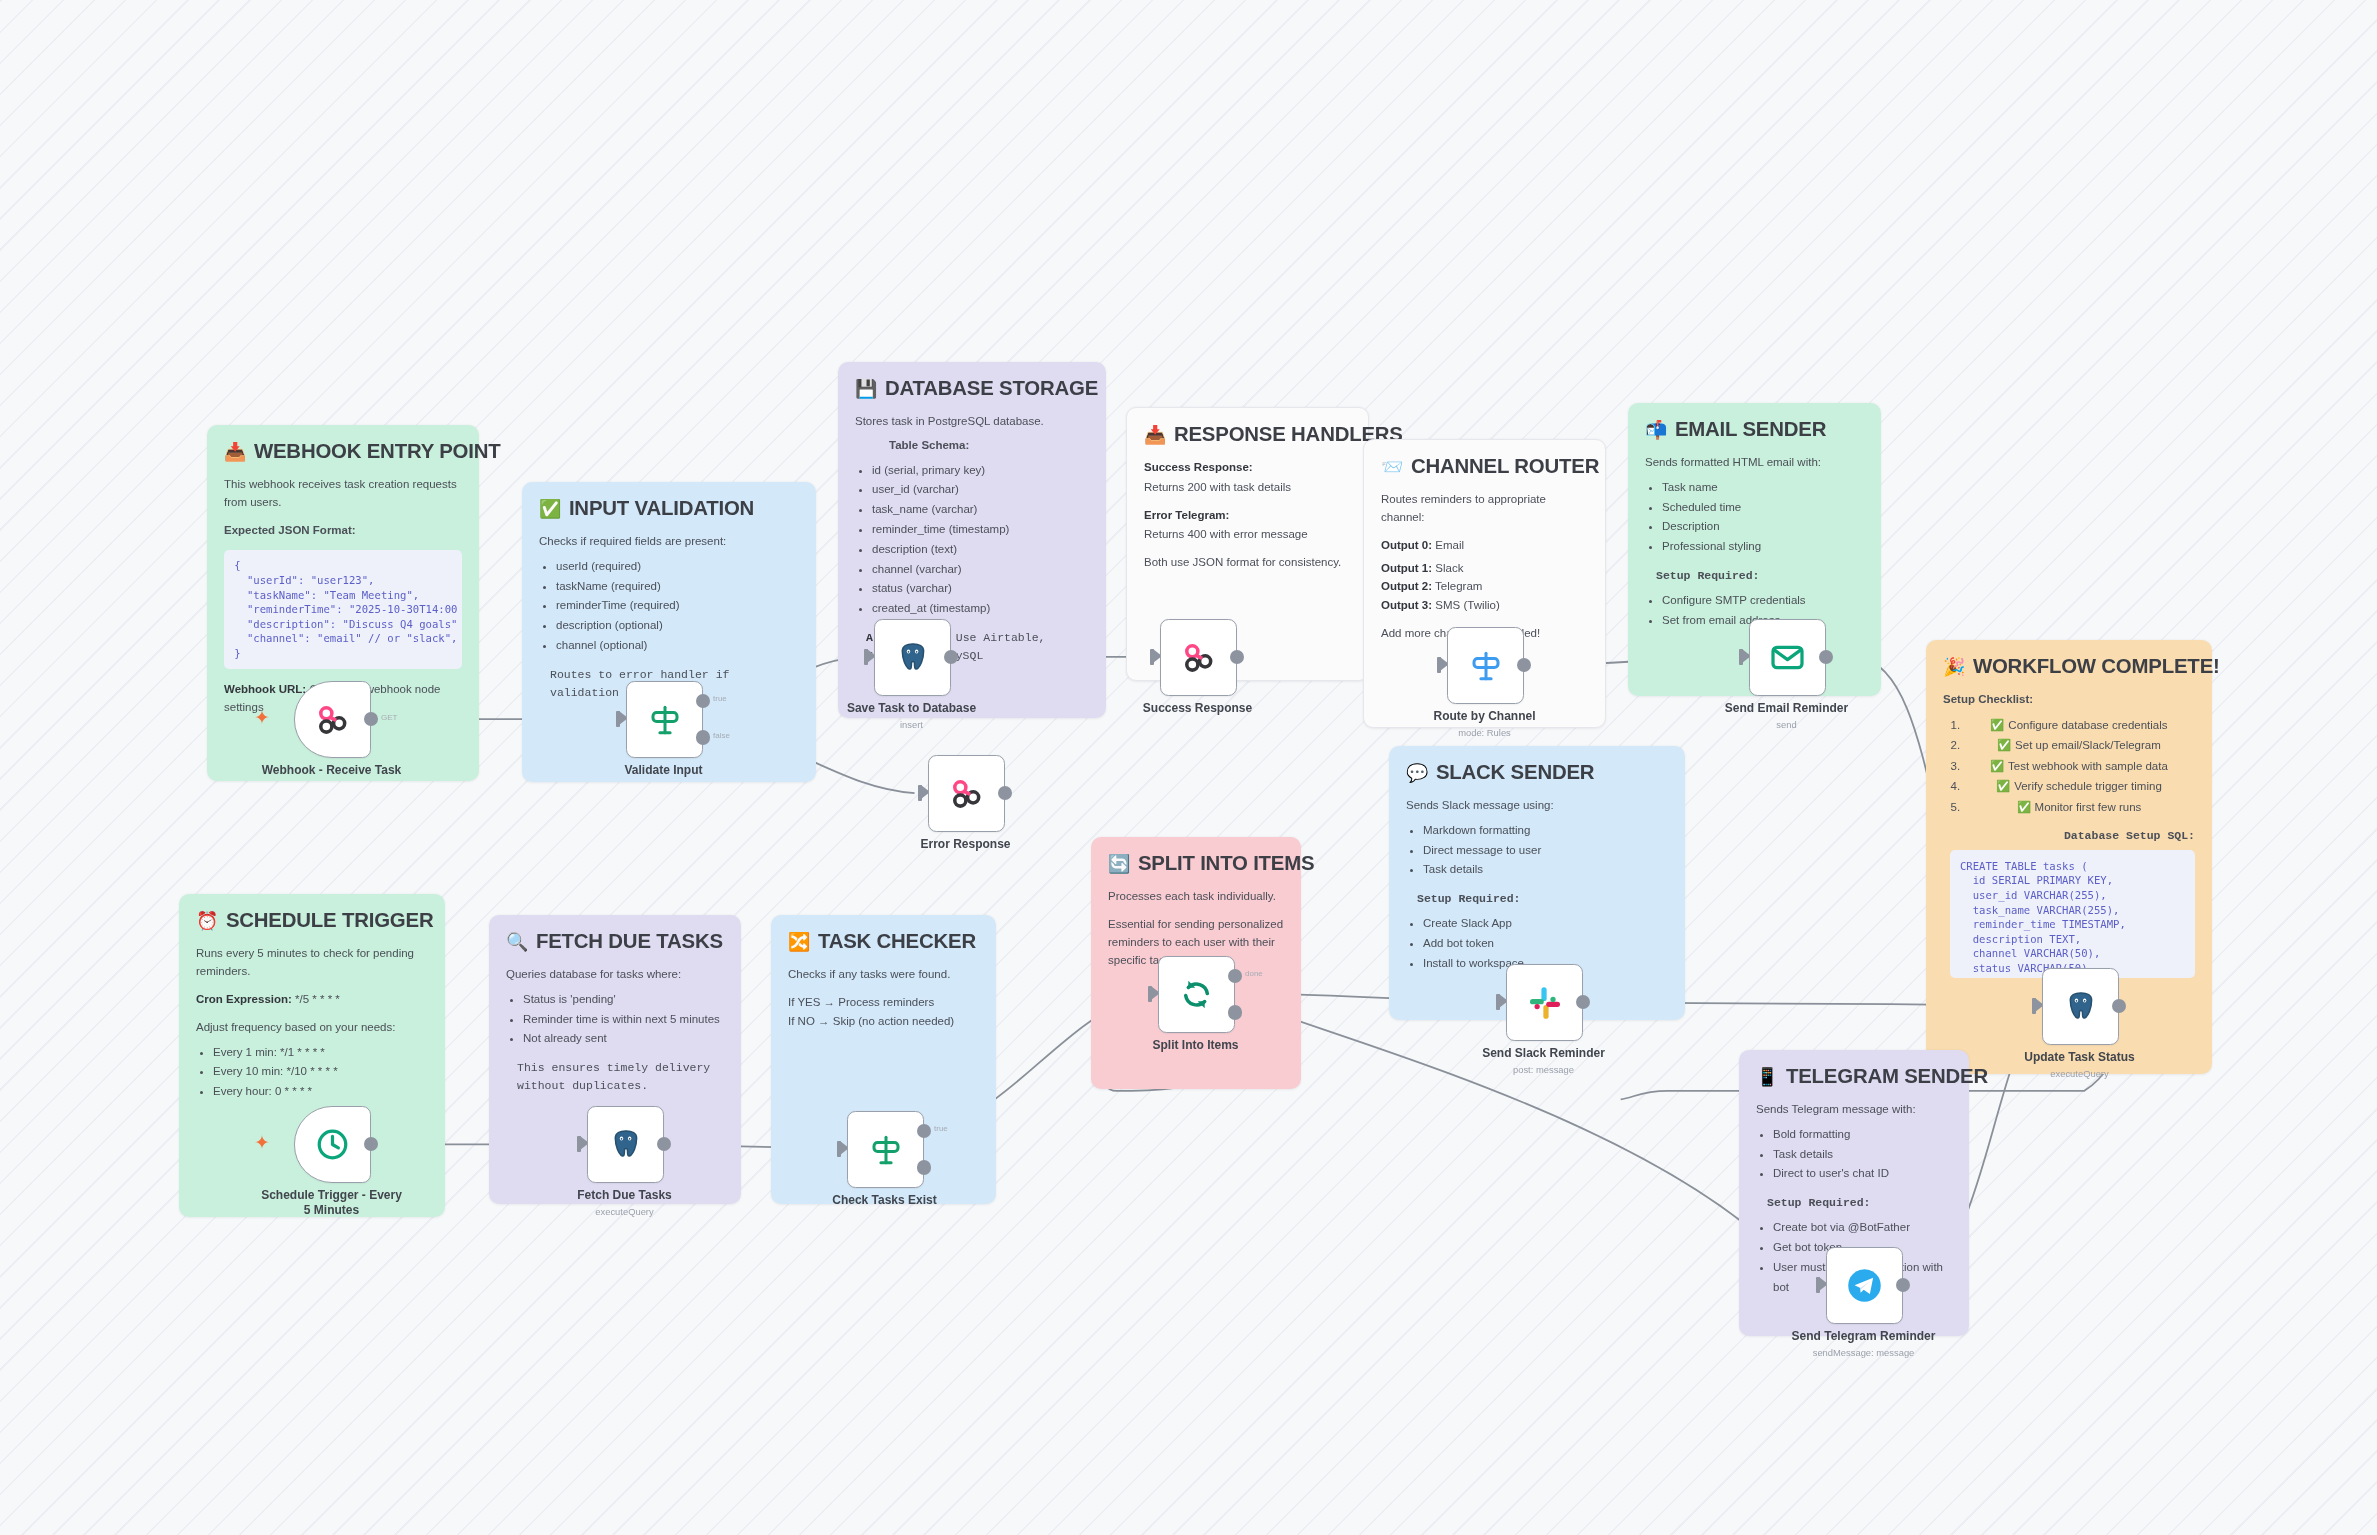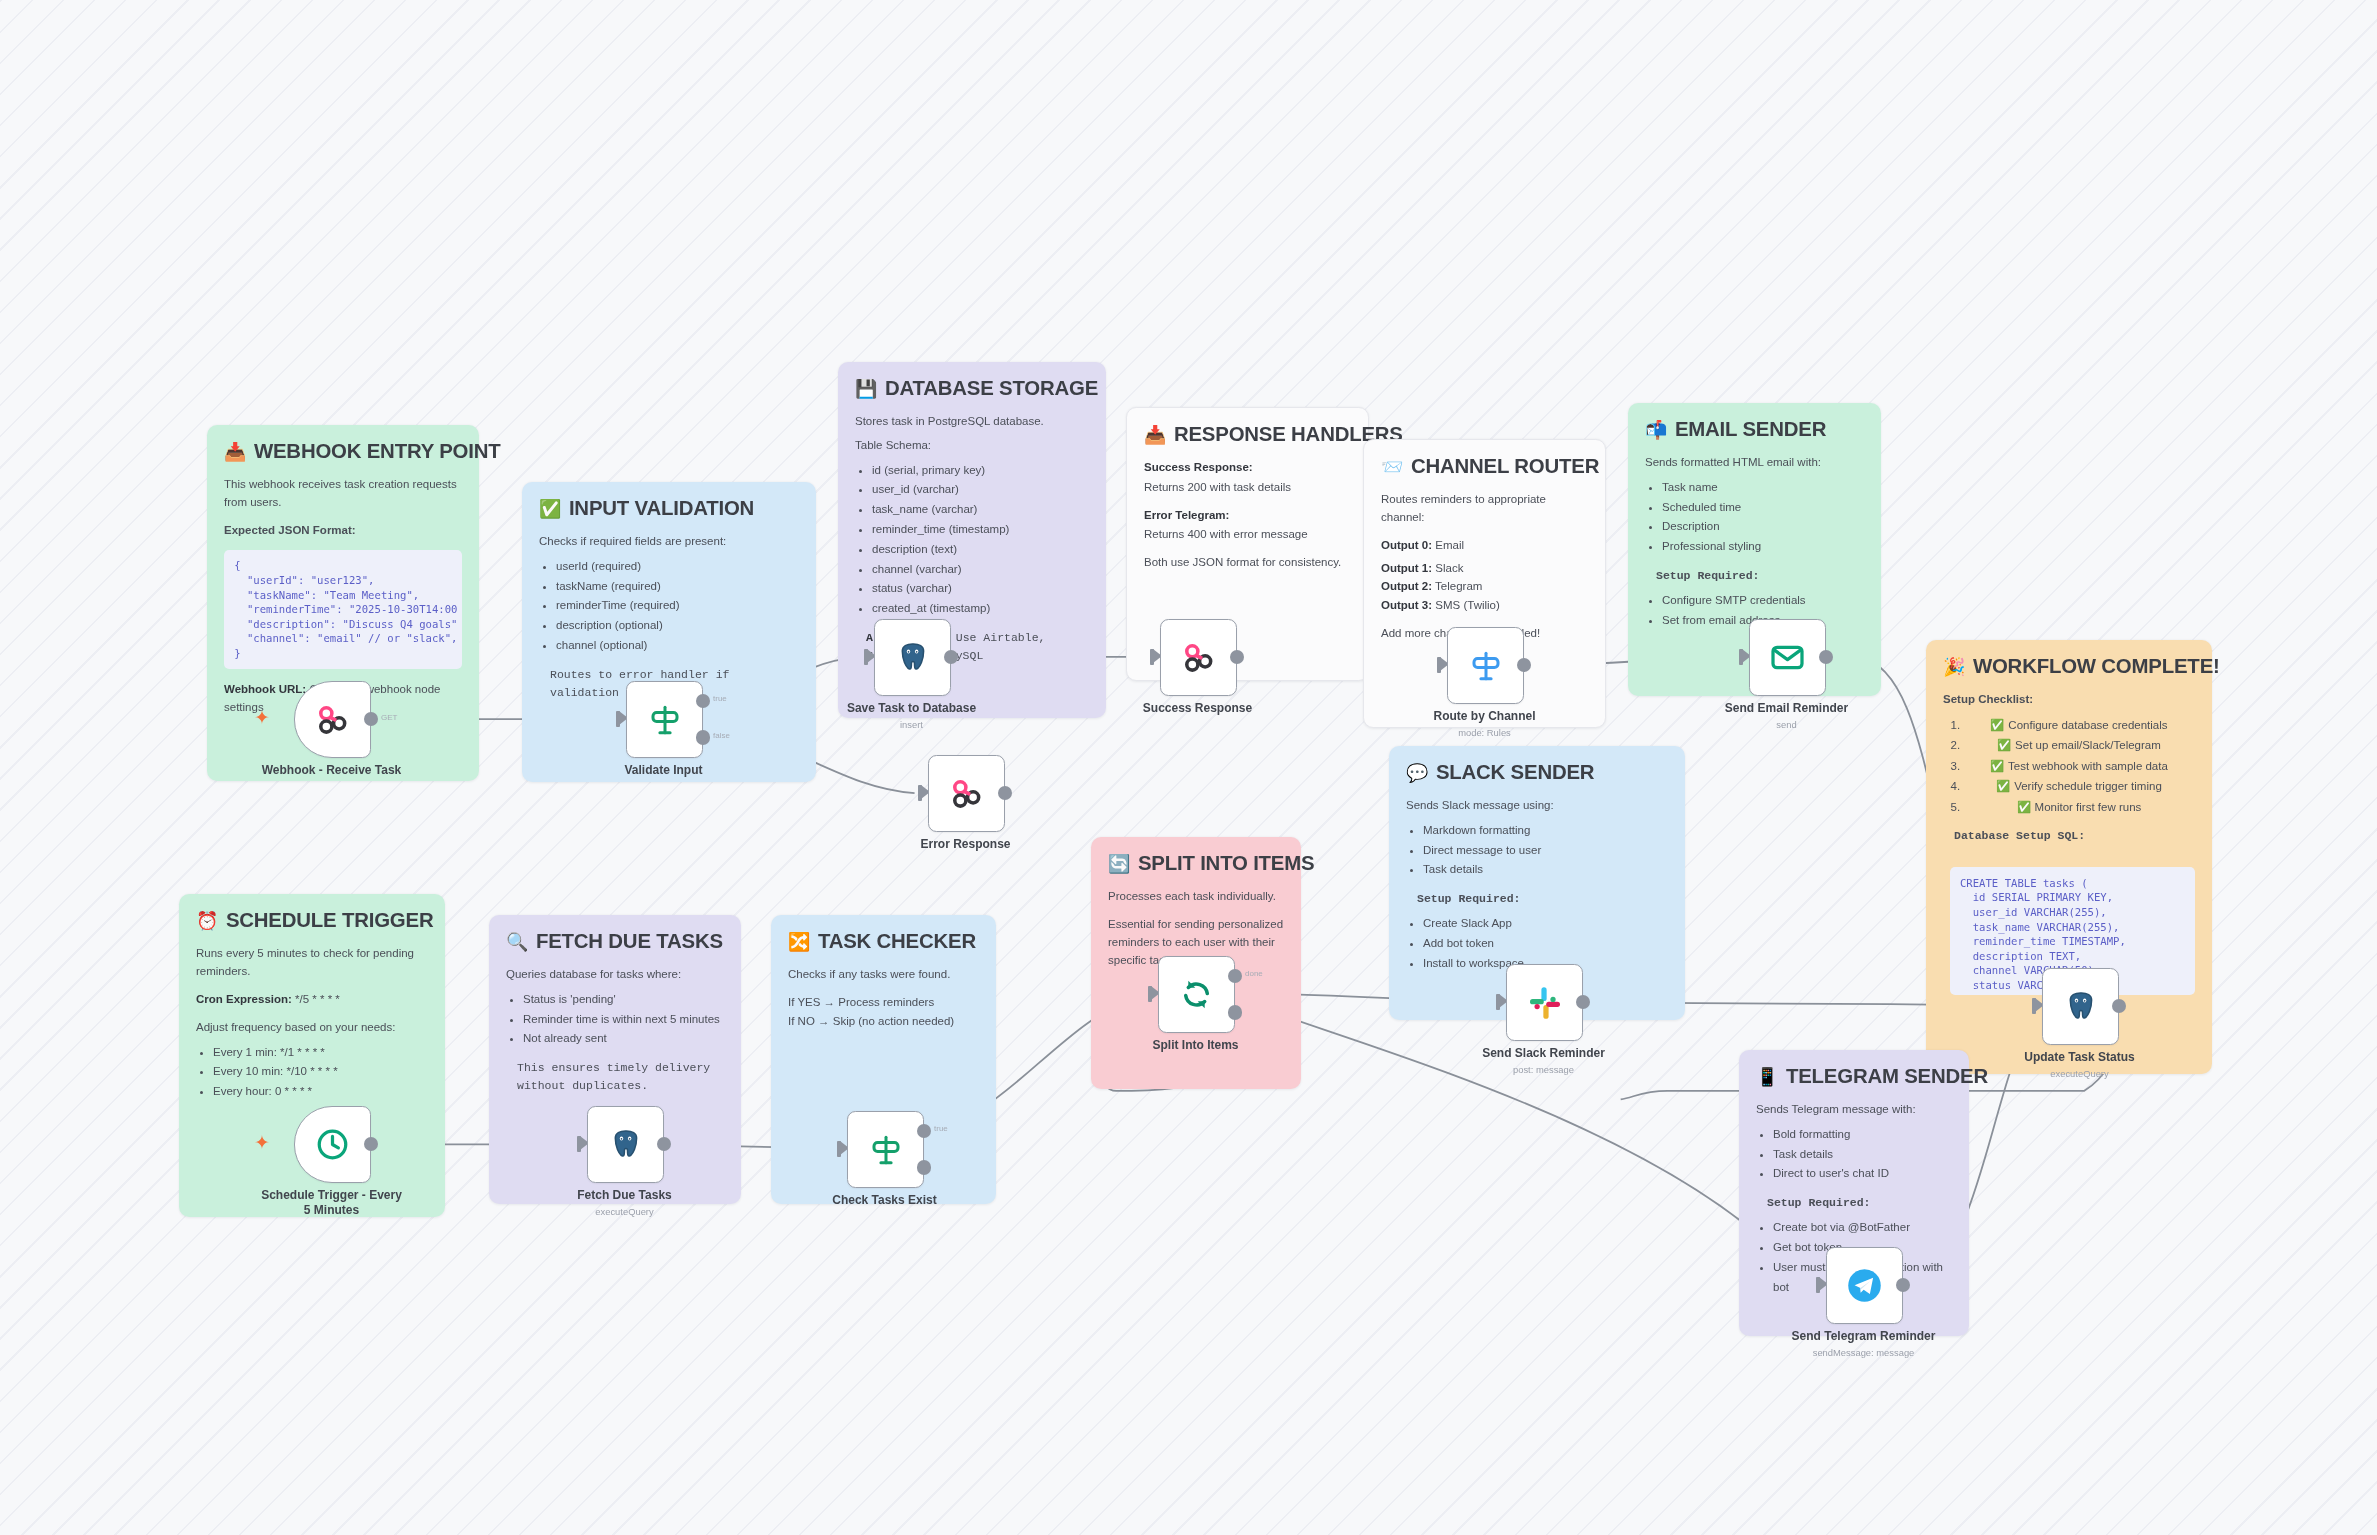--- a/index.html
+++ b/index.html
@@ -147,21 +147,21 @@
     </ul>
     <p class="indent">Routes to error handler if validation fails.</p>
   </div>
 
   <div class="note n-purple" style="left:838px; top:362px; width:268px; height:356px;">
     <div class="note-title">
       <span class="emo">💾</span>
       <span>DATABASE STORAGE</span>
     </div>
     <p class="tight">Stores task in PostgreSQL database.</p>
-    <p style="font-weight:normal; margin-bottom:6px;">Table Schema:</p>
+    <p style="font-weight:bold; margin-bottom:6px;margin-left:34px;">Table Schema:</p>
     <ul>
       <li>id (serial, primary key)</li>
       <li>user_id (varchar)</li>
       <li>task_name (varchar)</li>
       <li>reminder_time (timestamp)</li>
       <li>description (text)</li>
       <li>channel (varchar)</li>
       <li>status (varchar)</li>
       <li>created_at (timestamp)</li>
     </ul>
@@ -218,21 +218,21 @@
       <span>WORKFLOW COMPLETE!</span>
     </div>
     <p style="font-weight:bold; margin-bottom:6px;">Setup Checklist:</p>
     <ol>
       <li>✅&nbsp;<span>Configure database credentials</span></li>
       <li>✅&nbsp;<span>Set up email/Slack/Telegram</span></li>
       <li>✅&nbsp;<span>Test webhook with sample data</span></li>
       <li>✅&nbsp;<span>Verify schedule trigger timing</span></li>
       <li>✅&nbsp;<span>Monitor first few runs</span></li>
     </ol>
-    <p class="indent" style="font-weight:bold; margin-bottom:22px;">Database Setup SQL:</p>
+    <p class="indent" style="font-weight:bold; margin-bottom:5px;text-align:right;">Database Setup SQL:</p>
     <div class="code" style="height:128px; margin-left:6.8px;">CREATE TABLE tasks (
   id SERIAL PRIMARY KEY,
   user_id VARCHAR(255),
   task_name VARCHAR(255),
   reminder_time TIMESTAMP,
   description TEXT,
   channel VARCHAR(50),
   status VARCHAR(50),
   created_at TIMESTAMP,
   sent_at TIMESTAMP

